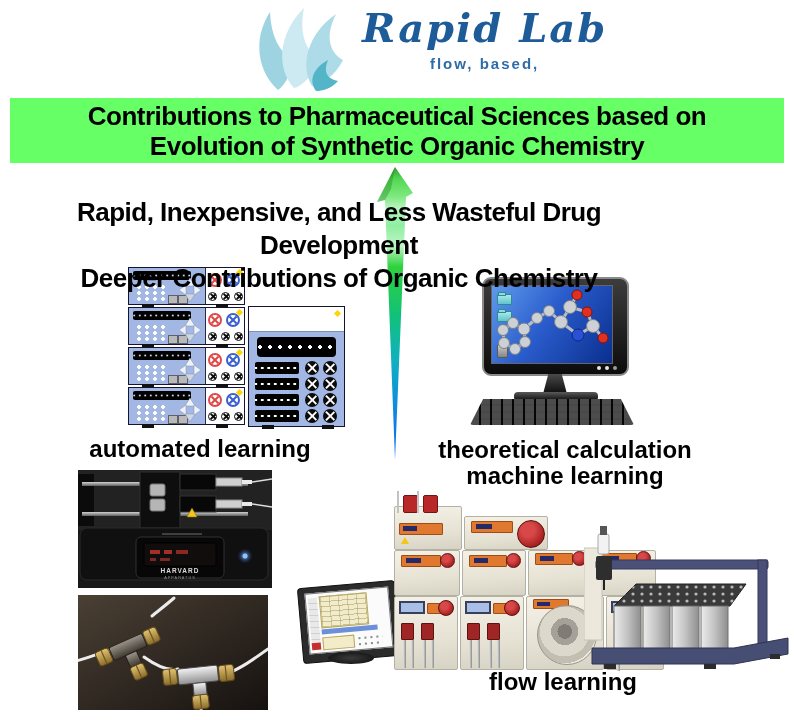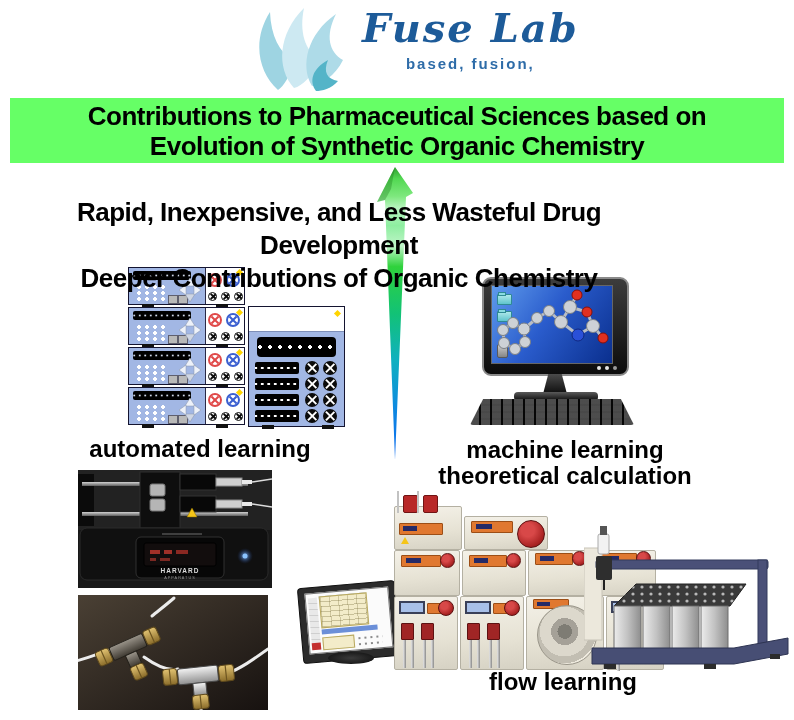--- a/index.html
+++ b/index.html
@@ -141,22 +141,22 @@
 <div class="canvas">
 
   <div class="abs logo">
     <svg width="106" height="90" viewBox="0 0 106 90">
       <path d="M28,88 C8,70 2,38 20,10 C21,34 29,50 44,60 C40,74 34,84 28,88 Z" fill="#9ed4e2"></path>
       <path d="M44,86 C26,66 28,32 54,6 C49,30 55,48 69,58 C63,74 52,84 44,86 Z" fill="#cde9f2"></path>
       <path d="M62,84 C50,64 57,32 86,12 C75,34 79,50 93,58 C85,74 72,82 62,84 Z" fill="#aedbe8"></path>
       <path d="M66,89 C59,79 62,67 78,58 C73,70 77,77 88,79 C81,87 72,89 66,89 Z" fill="#54b4c8"></path>
     </svg>
     <div class="logo-text">
-      <div class="logo-title">Fuse Lab</div>
-      <div class="logo-tagline">based, fusion,</div>
+      <div class="logo-title">Rapid Lab</div>
+      <div class="logo-tagline">flow, based,</div>
     </div>
   </div>
 
   <div class="abs banner">
     <div class="banner-line">Contributions to Pharmaceutical Sciences based on</div>
     <div class="banner-line">Evolution of Synthetic Organic Chemistry</div>
   </div>
 
   <svg class="abs arrow-svg" viewBox="0 0 100 300">
     <defs>
@@ -354,22 +354,22 @@
     </div>
     <div class="mon-dot" style="right:26px;background:#e6e6e6"></div>
     <div class="mon-dot" style="right:18px;background:#e6e6e6"></div>
     <div class="mon-dot" style="right:10px;background:#9a9a9a"></div>
   </div>
   <div class="abs stand-neck"></div>
   <div class="abs stand-base"></div>
   <div class="abs keyboard"></div>
 
   <div class="abs sec-label lbl-theo">
+    <div>theoretical calculation</div>
     <div>machine learning</div>
-    <div>theoretical calculation</div>
   </div>
 
   <svg class="abs photo1" width="194" height="118" viewBox="0 0 194 118">
     <defs>
       <linearGradient id="railGrad" x1="0" y1="0" x2="0" y2="1">
         <stop offset="0" stop-color="#d2d2d2"></stop>
           <stop offset="1" stop-color="#5e5e5e"></stop>
       </linearGradient>
       <radialGradient id="ledGlow">
           <stop offset="0" stop-color="#7ab4ff"></stop>

